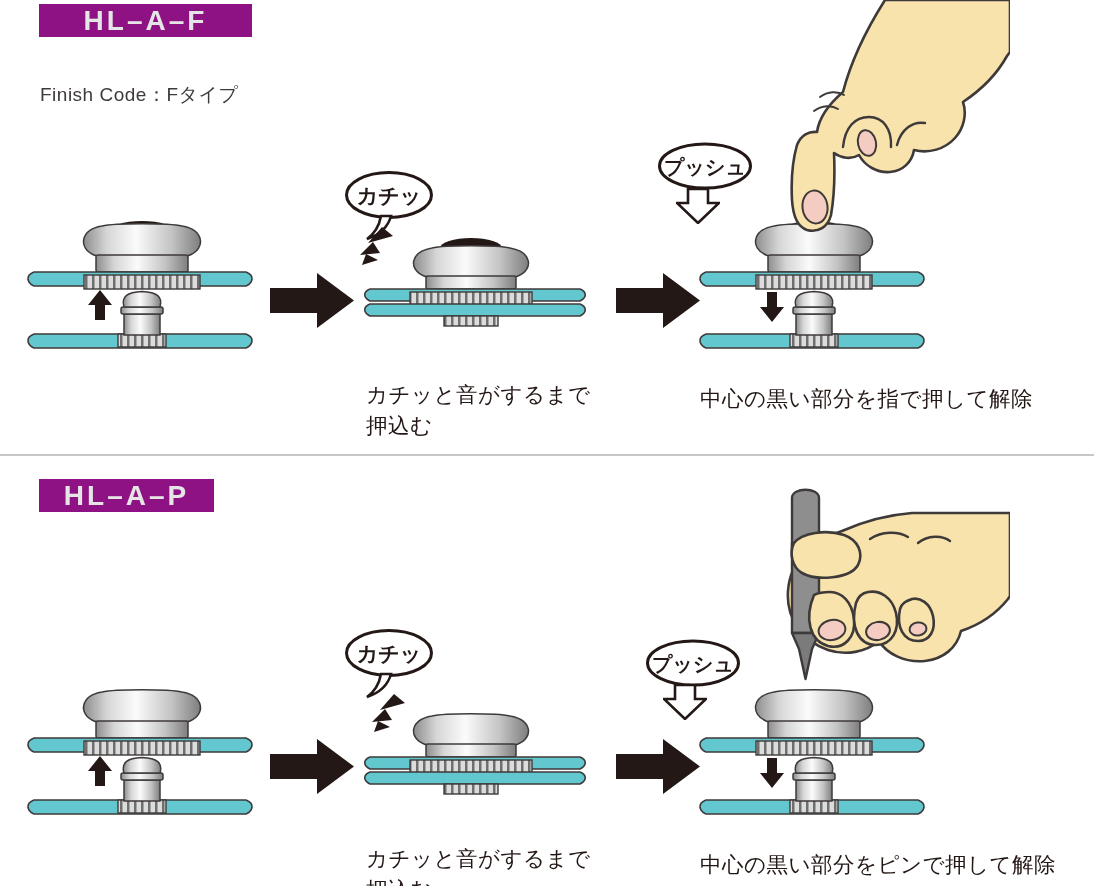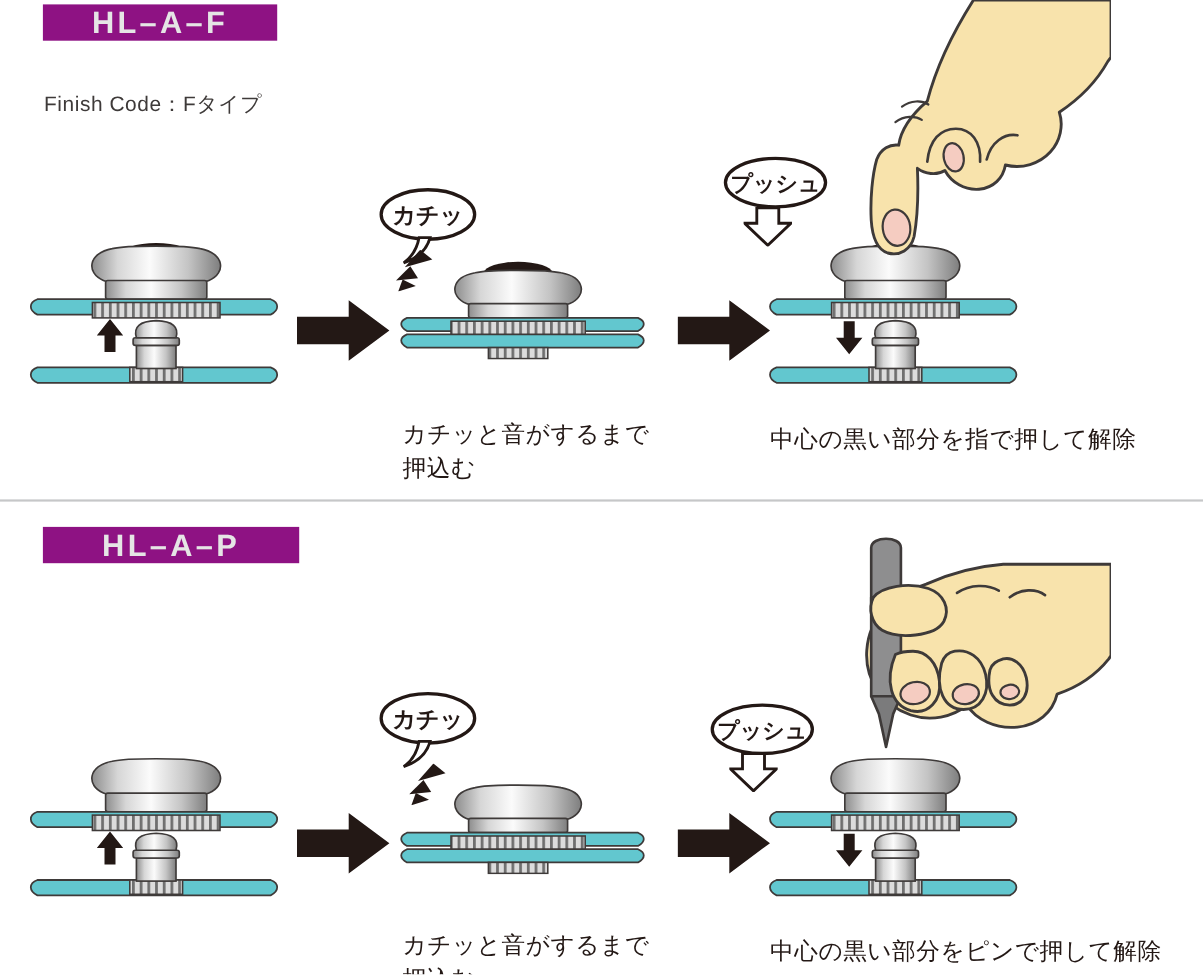--- a/index.html
+++ b/index.html
@@ -135,21 +135,21 @@
       <rect class="metal" x="102" y="102" width="36" height="21"></rect>
       <rect class="metal" x="99" y="95" width="42" height="7" rx="2"></rect>
       <path class="metal" d="M102,95 C99,85 105,80 120,79.5 C135,80 141,85 138,95 Z"></path>
     </g>
   </svg>
 
   <div class="abs caption" style="left:700px;top:364px;">中心の黒い部分を指で押して解除</div>
 
   <div class="abs divider" style="left:0;top:454px;width:1094px;height:2px;"></div>
 
-  <div class="abs badge" style="left:39px;top:479px;width:233px;height:33px;">HL–A–P</div>
+  <div class="abs badge" style="left:39px;top:479px;width:175px;height:33px;">HL–A–P</div>
 
   <svg class="abs p-type" style="left:22px;top:678px;" width="236" height="142" viewBox="0 0 236 142">
     <g>
       <ellipse class="black-center black-part" cx="120" cy="20" rx="33" ry="11"></ellipse>
       <path class="metal" d="M72,43 C56,36 58,18 80,14 C93,11 147,11 160,14 C182,18 184,36 168,43 C160,46.5 80,46.5 72,43 Z"></path>
       <rect class="metal" x="74" y="43" width="92" height="17" rx="2"></rect>
       <path class="panel" d="M12,60 C4,63 4,70 12,74 L224,74 C232,70 232,63 224,60 Z"></path>
       <rect class="knurl" x="62" y="63" width="116" height="14"></rect>
     </g>
     <polygon class="black-part" points="73,108 73,93 66,93 78,78 90,93 83,93 83,108"></polygon>

